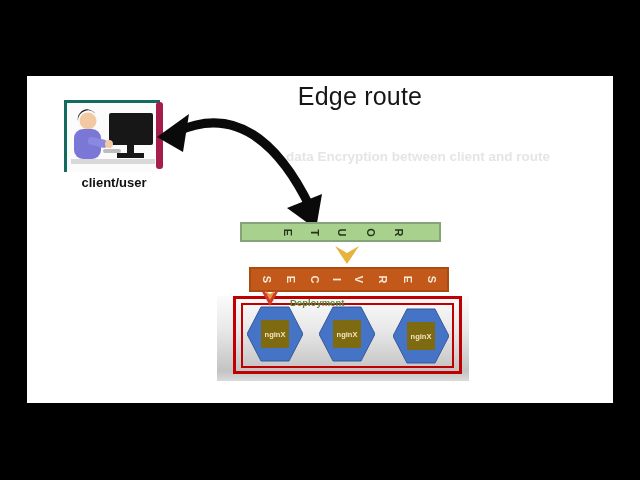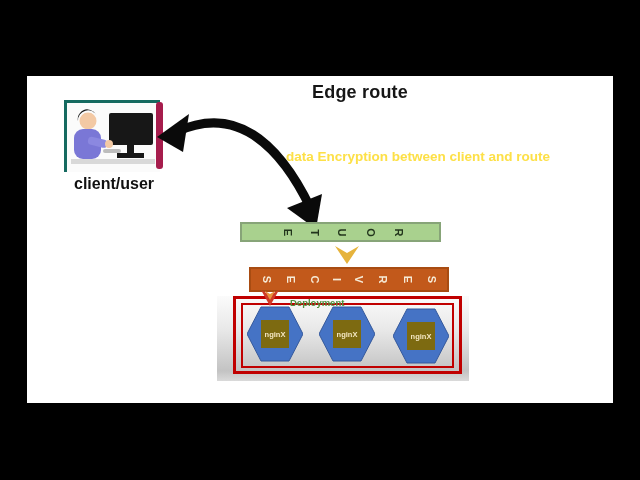--- a/index.html
+++ b/index.html
@@ -6,36 +6,36 @@
   body{
     width:640px;height:480px;position:relative;overflow:hidden;
     background:#000;font-family:"Liberation Sans",sans-serif;
   }
   .abs{position:absolute;}
   .canvas{
     left:27px;top:76px;width:586px;height:327px;background:#ffffff;
   }
   .title{
     left:240px;top:82px;width:240px;text-align:center;
-    font-size:18px;font-weight:700;color:#161616;letter-spacing:0.2px;
+    font-size:25px;font-weight:400;color:#161616;letter-spacing:0.2px;
   }
   
   .client-card{
     left:64px;top:100px;width:93px;height:69px;background:#fbfbfb;
     border-left:3px solid #156a60;border-top:3px solid #156a60;
   }
   .crimson-bar{
     left:156px;top:102px;width:7px;height:67px;background:#a61c4c;border-radius:3px;
   }
   .client-label{
     left:62px;top:175px;width:104px;text-align:center;
-    font-size:16px;font-weight:bold;color:#111;
+    font-size:13px;font-weight:bold;color:#111;
   }
   .note{
-    left:286px;top:149px;font-size:13.5px;font-weight:bold;color:#fde047;
+    left:286px;top:149px;font-size:13.5px;font-weight:bold;color:#e5e5e5;
     white-space:nowrap;
   }
   
   .route-bar{
     left:240px;top:222px;width:201px;height:20px;background:#a9d18e;
     border:2px solid #87a478;box-sizing:border-box;
     display:flex;align-items:center;justify-content:space-between;
     padding:0 36px 0 42px;
   }
   .route-bar .ltr{

